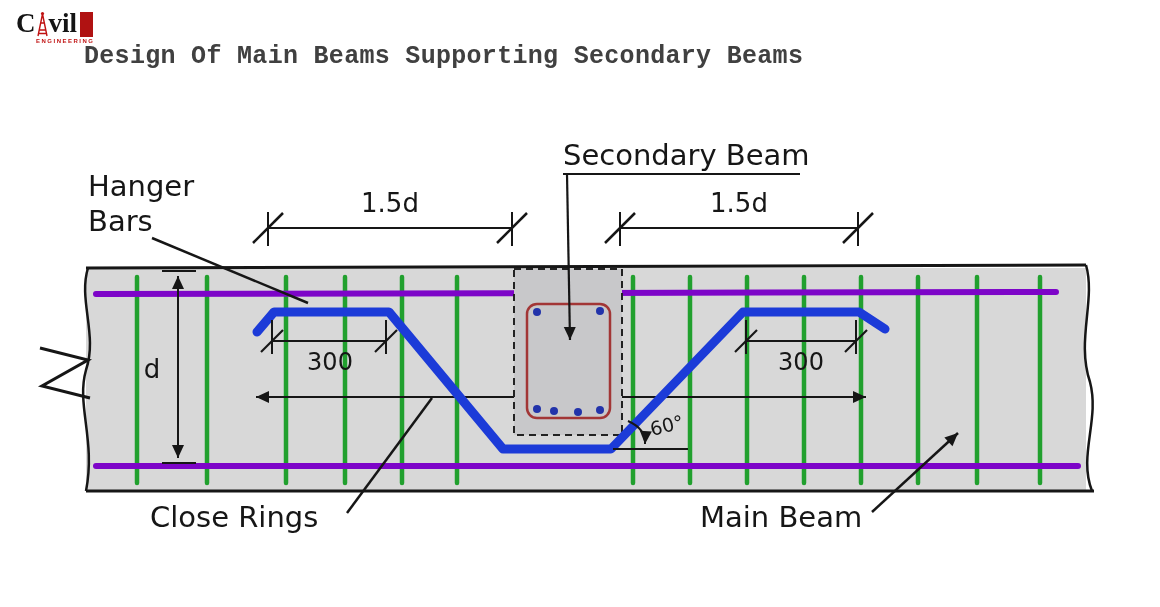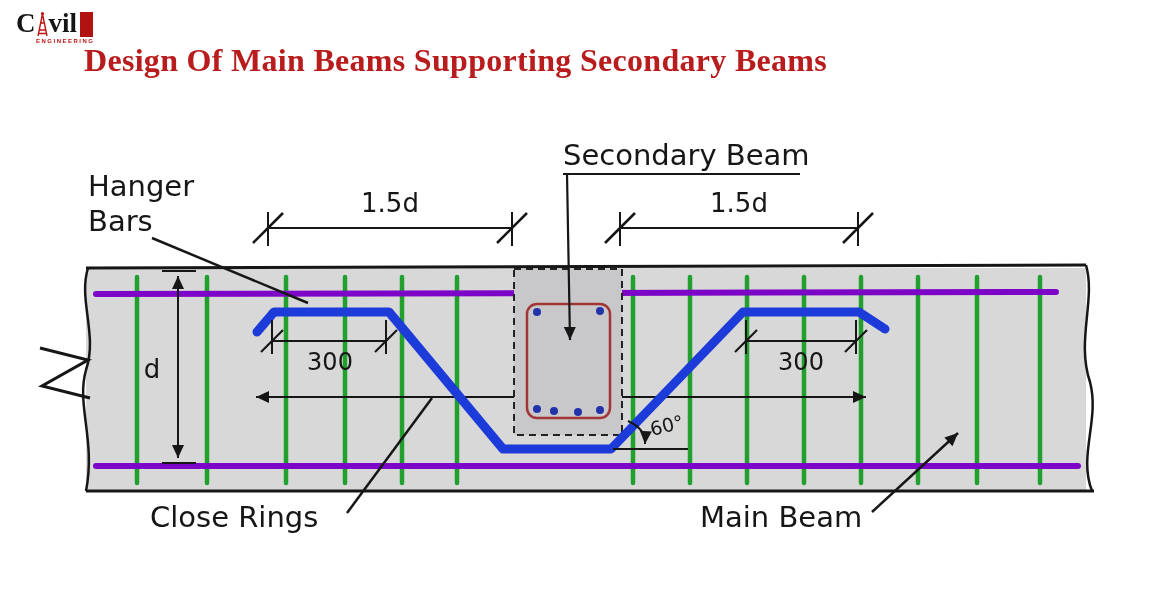--- a/index.html
+++ b/index.html
@@ -8,22 +8,22 @@
     font-family:"Liberation Sans", sans-serif;overflow:hidden;
   }
   .logo{position:absolute;left:16px;top:10px;z-index:5;}
   .logo-row{display:flex;align-items:flex-end;line-height:1;
     font-family:"Liberation Serif", serif;font-weight:bold;font-size:27px;color:#151515;}
   .logo-block{width:13px;height:25px;background:#b01212;margin-left:3px;}
   .logo-tag{font-size:6px;color:#c01212;letter-spacing:1.5px;font-weight:bold;
     margin-top:1px;margin-left:20px;font-family:"Liberation Sans",sans-serif;}
   .page-title{
     position:absolute;left:84px;top:42px;z-index:5;
-    font-family:Liberation Serif, serif;font-weight:bold;font-size:32px;
-    color:#b91c1c;letter-spacing:0.3px;white-space:nowrap;
+    font-family:Liberation Mono, monospace;font-weight:bold;font-size:25px;
+    color:#404040;letter-spacing:0.3px;white-space:nowrap;
   }
   svg.diagram{position:absolute;left:0;top:0;}
   .lbl{font-family:"DejaVu Sans", sans-serif;fill:#161616;}
   .lbl-big{font-size:29px;}
   .lbl-dim{font-size:26px;}
   .lbl-300{font-size:24px;}
   .lbl-angle{font-size:19px;}
   .ink{stroke:#161616;fill:none;}
 </style>
 </head>

